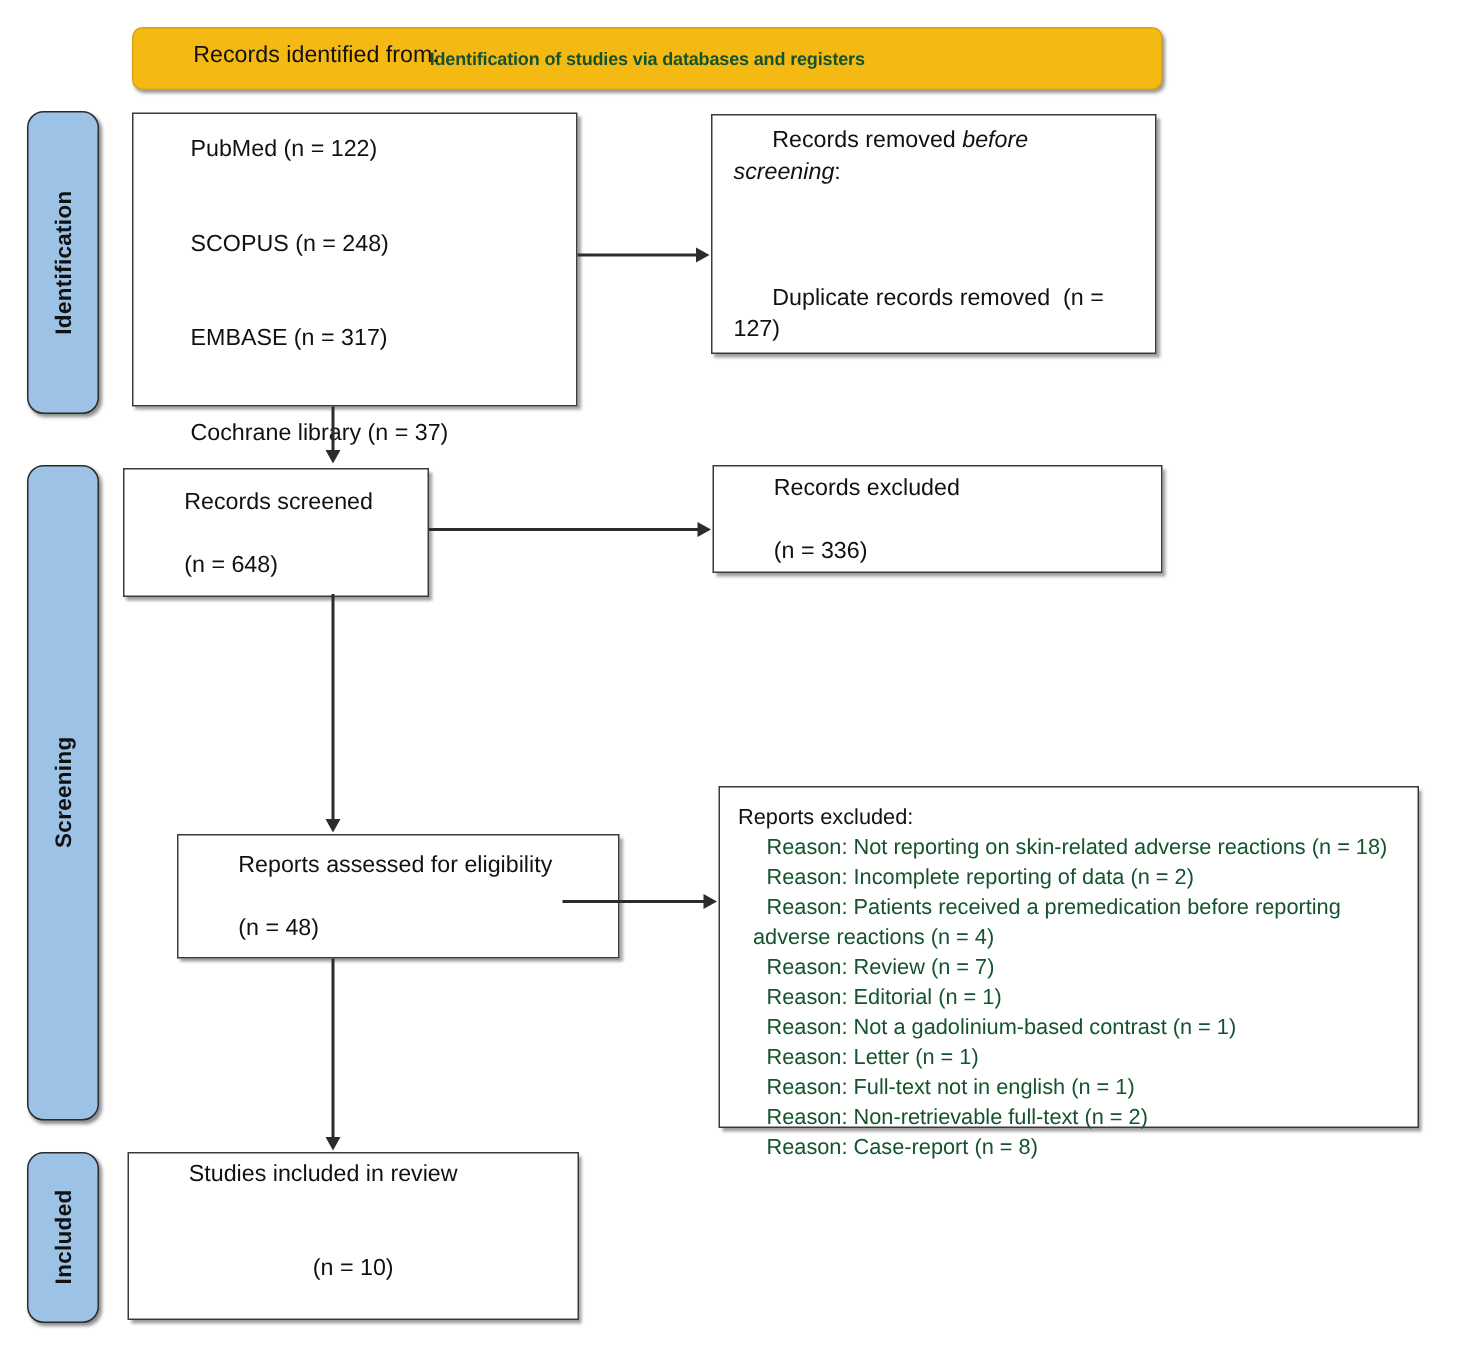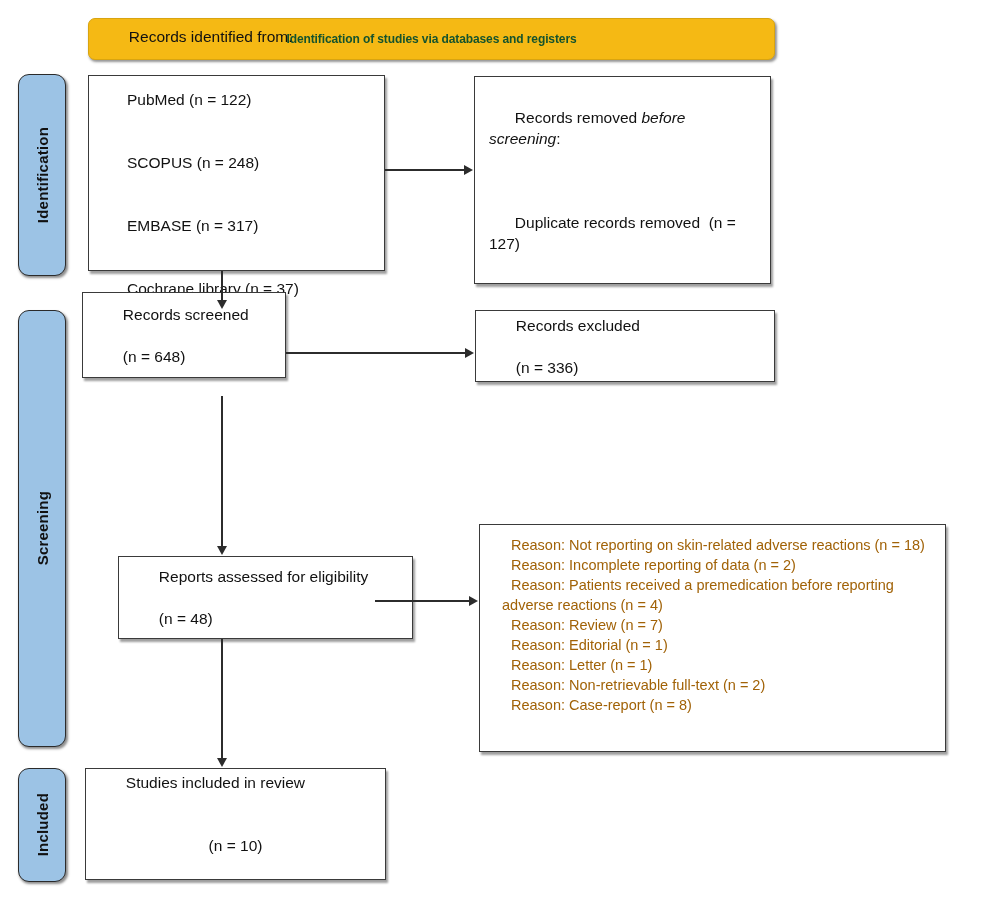--- a/index.html
+++ b/index.html
@@ -97,29 +97,29 @@
   
   .reasons-box { padding: 10px 12px 0 12px; }
   .reasons-title {
     font-size: 14.5px;
     line-height: 20px;
     color: #111111;
   }
   .reason-item {
     font-size: 14.5px;
     line-height: 20px;
-    color: #a16207;
+    color: #14532d;
     padding-left: 19px;
     display: block;
   }
 
   
   #box-records-identified { left: 88px;  top: 75px;  width: 297px; height: 196px; }
-  #box-records-removed    { left: 474px; top: 76px;  width: 297px; height: 208px; }
-  #box-records-screened   { left: 82px;  top: 292px; width: 204px; height: 86px;  }
+  #box-records-removed    { left: 474px; top: 76px;  width: 297px; height: 160px; }
+  #box-records-screened   { left: 82px;  top: 312px; width: 204px; height: 86px;  }
   #box-records-excluded   { left: 475px; top: 310px; width: 300px; height: 72px;  }
   #box-reports-assessed   { left: 80px;  top: 556px; width: 295px; height: 83px; margin-left: 38px;  }
   #box-reports-excluded   { left: 479px; top: 524px; width: 467px; height: 228px; }
   #box-studies-included   { left: 85px;  top: 768px; width: 301px; height: 112px; }
 
   
   .conn {
     position: absolute;
     background: #2c2c2c;
   }
@@ -219,27 +219,30 @@
 
   <div class="flow-box" id="box-reports-assessed">
     <div class="box-text box-pad">
       <span>Reports assessed for eligibility</span><br>
       <span>(n = 48)</span>
     </div>
   </div>
 
   <div class="flow-box top-align" id="box-reports-excluded">
     <div class="reasons-box">
+      <div class="reasons-title">Reports excluded:</div>
       <span class="reason-item">Reason: Not reporting on skin-related adverse reactions (n = 18)</span>
       <span class="reason-item">Reason: Incomplete reporting of data (n = 2)</span>
       <span class="reason-item">Reason: Patients received a premedication before reporting</span>
       <span class="reason-item" style="padding-left:10px">adverse reactions  (n = 4)</span>
       <span class="reason-item">Reason: Review (n = 7)</span>
       <span class="reason-item">Reason: Editorial (n = 1)</span>
+      <span class="reason-item">Reason: Not a gadolinium-based contrast (n = 1)</span>
       <span class="reason-item">Reason: Letter (n = 1)</span>
+      <span class="reason-item">Reason: Full-text not in english  (n = 1)</span>
       <span class="reason-item">Reason: Non-retrievable full-text (n = 2)</span>
       <span class="reason-item">Reason: Case-report (n = 8)</span>
     </div>
   </div>
 
   <div class="flow-box" id="box-studies-included">
     <div class="box-text box-pad">
       <span>Studies included in review</span><br>
       <span class="center-line">(n = 10)</span>
     </div>

